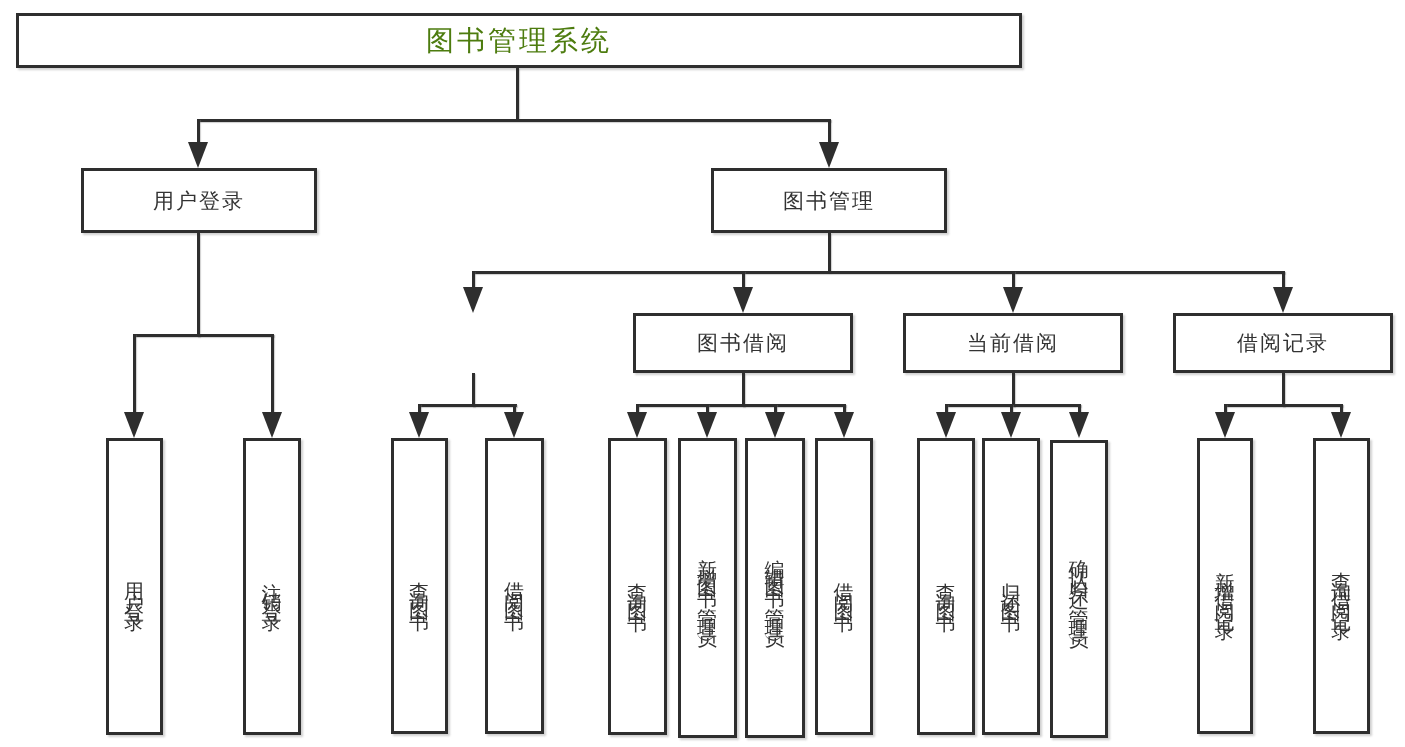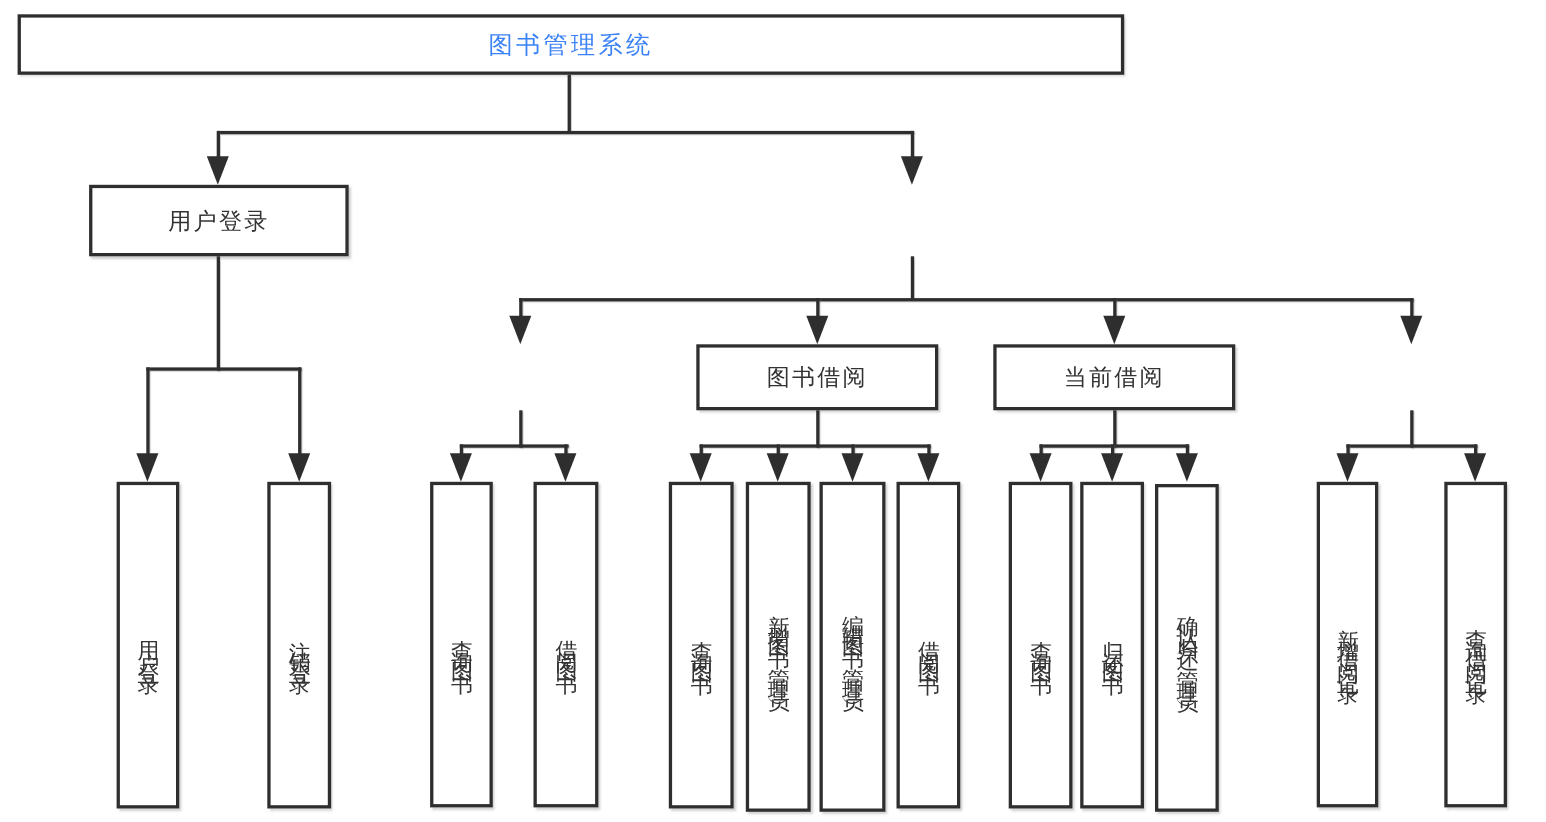--- a/index.html
+++ b/index.html
@@ -13,21 +13,21 @@
   .box{
     position:absolute;
     box-sizing:border-box;
     background:#ffffff;
     border:3px solid #2e2e2e;
     box-shadow:2px 2px 2px rgba(120,120,120,0.35);
     display:flex;align-items:center;justify-content:center;
     color:#333333;
   }
   .h-label{font-size:21px;letter-spacing:2px;color:#333333;white-space:nowrap;}
-  .title-label{font-size:22px;letter-spacing:3px;color:#3b82f6;white-space:nowrap;}
+  .title-label{font-size:28px;letter-spacing:3px;color:#4d7c0f;white-space:nowrap;}
   .v-label{
     writing-mode:vertical-rl;
     text-orientation:mixed;
     font-size:20px;
     letter-spacing:10px;
     color:#333333;
     line-height:1;
   }
   .line{position:absolute;background:#2e2e2e;box-shadow:1px 1px 1px rgba(120,120,120,0.35);}
   .arrow{
@@ -59,20 +59,23 @@
   <div class="line" style="left:516px;top:68px;width:3px;height:52px;"></div>
   <div class="line" style="left:198px;top:119px;width:633px;height:3px;"></div>
   <div class="line" style="left:197px;top:119px;width:3px;height:26px;"></div>
   <div class="line" style="left:828px;top:119px;width:3px;height:26px;"></div>
   <div class="arrow" style="left:188px;top:142px;"></div>
   <div class="arrow" style="left:819px;top:142px;"></div>
 
   <div class="box" style="left:81px;top:168px;width:236px;height:65px;">
     <span class="h-label">用户登录</span>
   </div>
+  <div class="box" style="left:711px;top:168px;width:236px;height:65px;">
+    <span class="h-label">图书管理</span>
+  </div>
 
   <div class="line" style="left:197px;top:233px;width:3px;height:104px;"></div>
   <div class="line" style="left:133px;top:334px;width:141px;height:3px;"></div>
   <div class="line" style="left:133px;top:334px;width:3px;height:81px;"></div>
   <div class="line" style="left:271px;top:334px;width:3px;height:81px;"></div>
   <div class="arrow" style="left:124px;top:412px;"></div>
   <div class="arrow" style="left:262px;top:412px;"></div>
 
   <div class="line" style="left:828px;top:233px;width:3px;height:40px;"></div>
   <div class="line" style="left:472px;top:271px;width:813px;height:3px;"></div>
@@ -83,20 +86,23 @@
   <div class="arrow" style="left:463px;top:287px;"></div>
   <div class="arrow" style="left:733px;top:287px;"></div>
   <div class="arrow" style="left:1003px;top:287px;"></div>
   <div class="arrow" style="left:1273px;top:287px;"></div>
 
   <div class="box" style="left:903px;top:313px;width:220px;height:60px;">
     <span class="h-label">当前借阅</span>
   </div>
   <div class="box" style="left:633px;top:313px;width:220px;height:60px;">
     <span class="h-label">图书借阅</span>
+  </div>
+  <div class="box" style="left:1173px;top:313px;width:220px;height:60px;">
+    <span class="h-label">借阅记录</span>
   </div>
 
   <div class="line" style="left:472px;top:373px;width:3px;height:34px;"></div>
   <div class="line" style="left:418px;top:404px;width:99px;height:3px;"></div>
   <div class="line" style="left:418px;top:404px;width:3px;height:11px;"></div>
   <div class="line" style="left:513px;top:404px;width:3px;height:11px;"></div>
   <div class="arrow" style="left:409px;top:412px;"></div>
   <div class="arrow" style="left:504px;top:412px;"></div>
 
   <div class="line" style="left:742px;top:373px;width:3px;height:34px;"></div>

